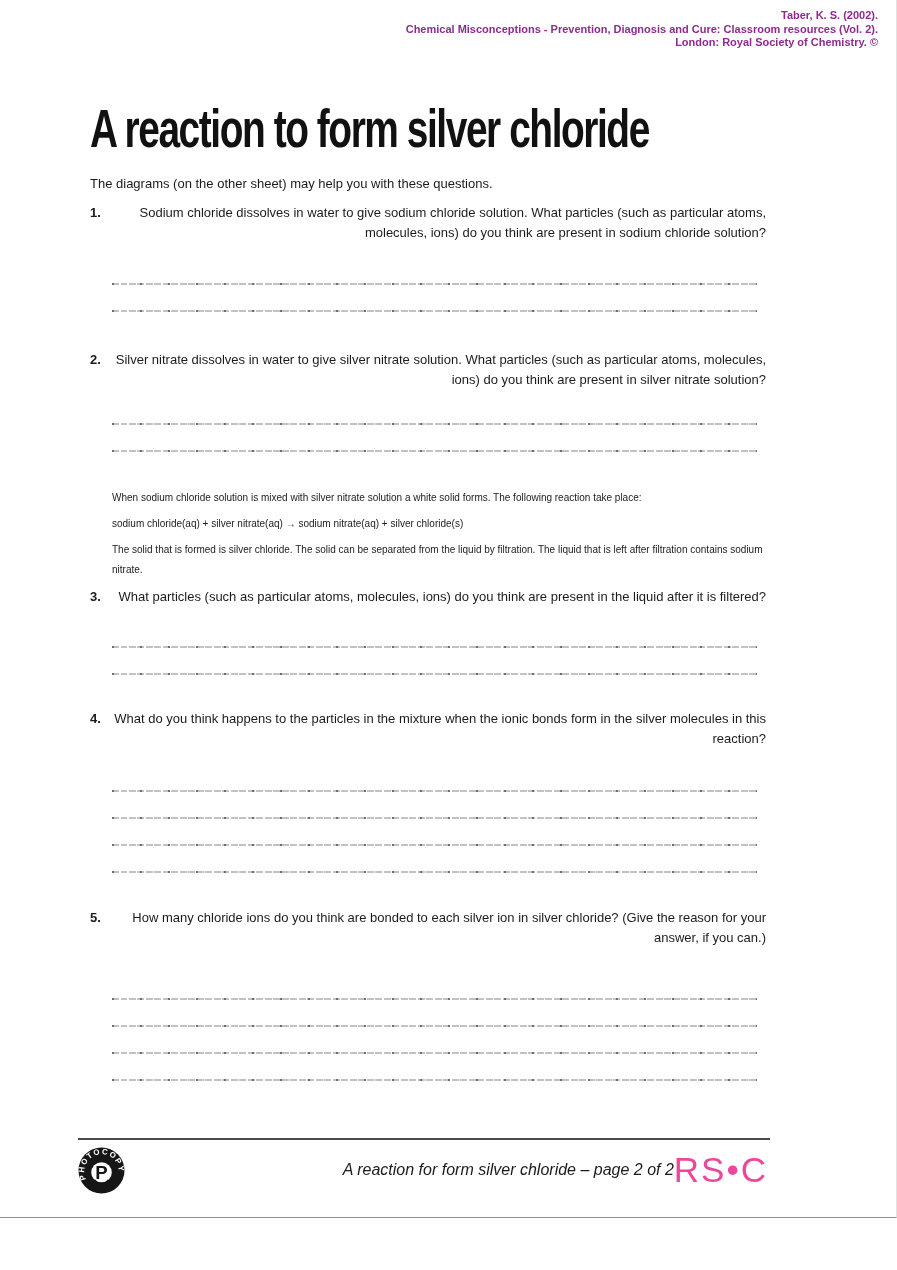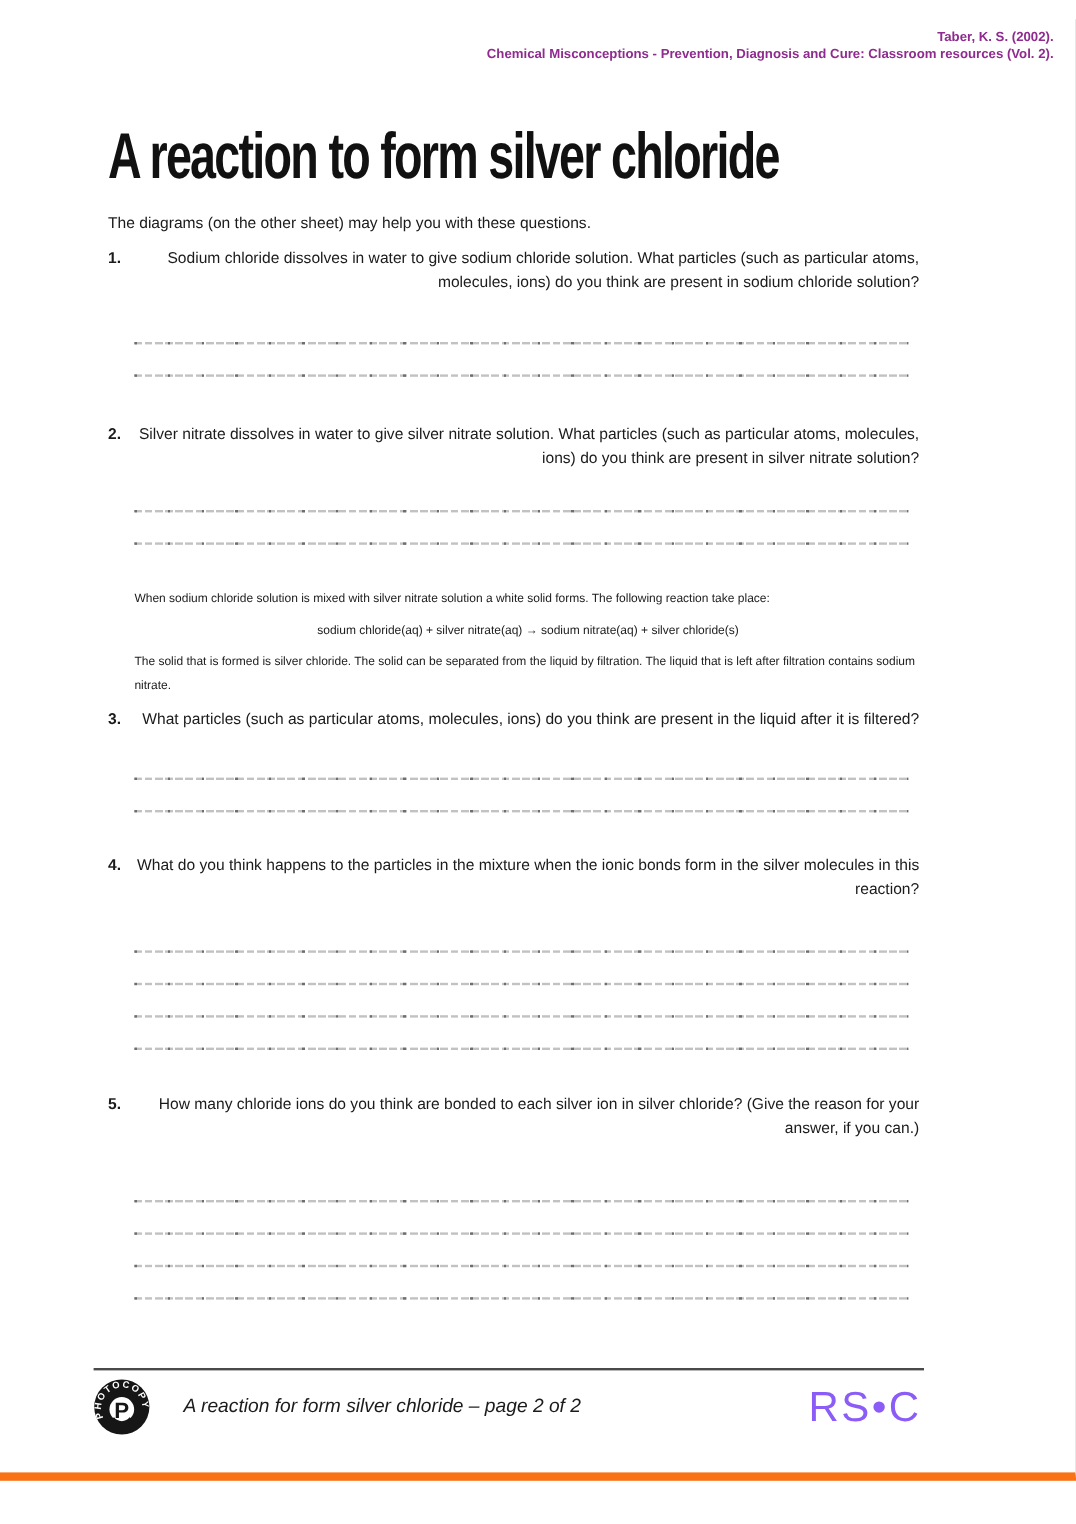--- a/index.html
+++ b/index.html
@@ -1,27 +1,27 @@
 <!DOCTYPE html>
 <html><head>
 <meta charset="utf-8">
 <style>
   html, body { margin: 0; padding: 0; background: #ffffff; }
   .page {
     position: relative;
     width: 897px;
     height: 1218px;
-    margin: 16px auto;
+    margin: 0 auto;
     background: #ffffff;
     font-family: "Liberation Sans", sans-serif;
     color: #1b1b1b;
     overflow: hidden;
     box-sizing: border-box;
     border-right: 1px solid #e2e2e2;
-    border-bottom: 7px solid #f97316;
+    border-bottom: 1px solid #f97316;
   }
   
   .citation {
     padding: 9px 18px 0 0;
     text-align: right;
     font-size: 11px;
     font-weight: bold;
     line-height: 13.5px;
     color: #8f2b8f;
   }
@@ -59,21 +59,21 @@
   .q4 { margin-top: 34px; }
   .q5 { margin-top: 35px; }
   
   .para {
     margin-left: 112px;
     width: 656px;
     font-size: 10px;
     line-height: 20px;
   }
   .p1 { margin-top: 36px; }
-  .equation { margin-top: 6px; white-space: nowrap; text-align: center; }
+  .equation { margin-top: 6px; white-space: nowrap; }
   .p2 { margin-top: 6px; }
   
   .answer-lines { margin-left: 112px; width: 645px; }
   .g1 { margin-top: 15px; }
   .g2 { margin-top: 8px; }
   .g3 { margin-top: 14px; }
   .g4 { margin-top: 16px; }
   .g5 { margin-top: 25px; }
   .answer-line { height: 27px; position: relative; }
   .answer-line::after {
@@ -98,38 +98,40 @@
     display: flex;
     align-items: center;
   }
   .stamp { width: 47px; height: 47px; flex: 0 0 47px; }
   .footer-caption {
     margin-left: 28px;
     font-size: 16px;
     font-style: italic;
     line-height: 20px;
     flex: 1;
+    text-align: right;
   }
   .rsc-logo {
     font-size: 35px;
     font-weight: 400;
     letter-spacing: 2px;
-    color: #8b5cf6;
+    color: #ec4899;
     white-space: nowrap;
     padding-right: 2px;
   }
 </style>
 </head>
 <body>
 
 <div class="page">
 
   <div class="citation">
     <div>Taber, K. S. (2002).</div>
     <div>Chemical Misconceptions - Prevention, Diagnosis and Cure: Classroom resources (Vol. 2).</div>
+    <div>London: Royal Society of Chemistry. ©</div>
   </div>
 
   <div class="title">A reaction to form silver chloride</div>
 
   <div class="intro">The diagrams (on the other sheet) may help you with these questions.</div>
 
   <div class="question q1">
     <div class="qnum">1.</div>
     <div class="qtext">Sodium chloride dissolves in water to give sodium chloride solution. What particles (such as particular atoms, molecules, ions) do you think are present in sodium chloride solution?</div>
   </div>

